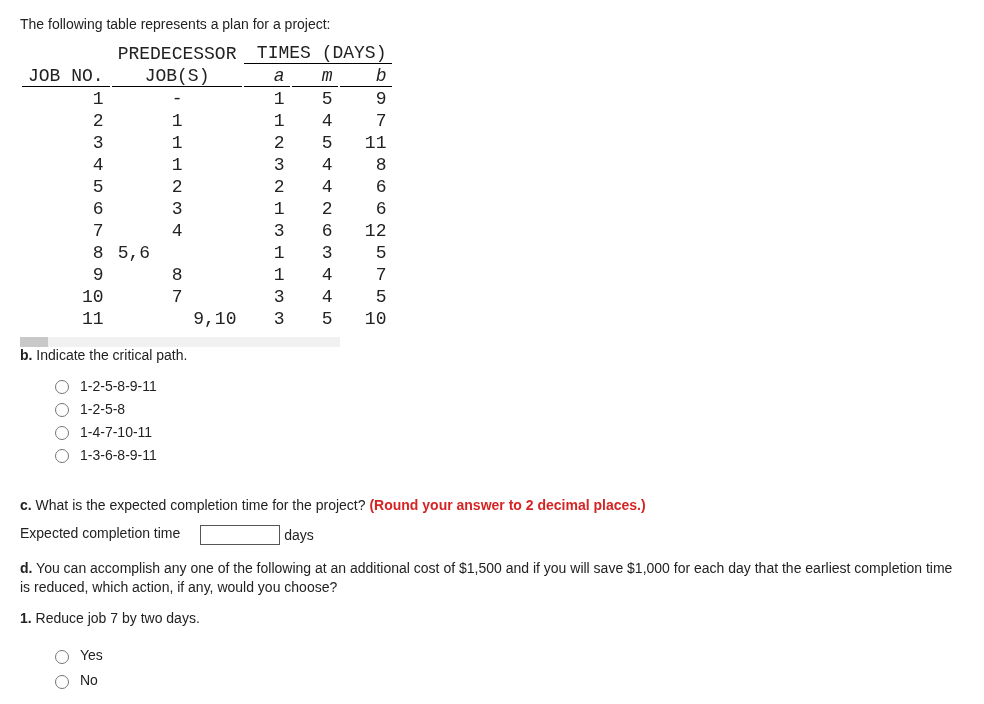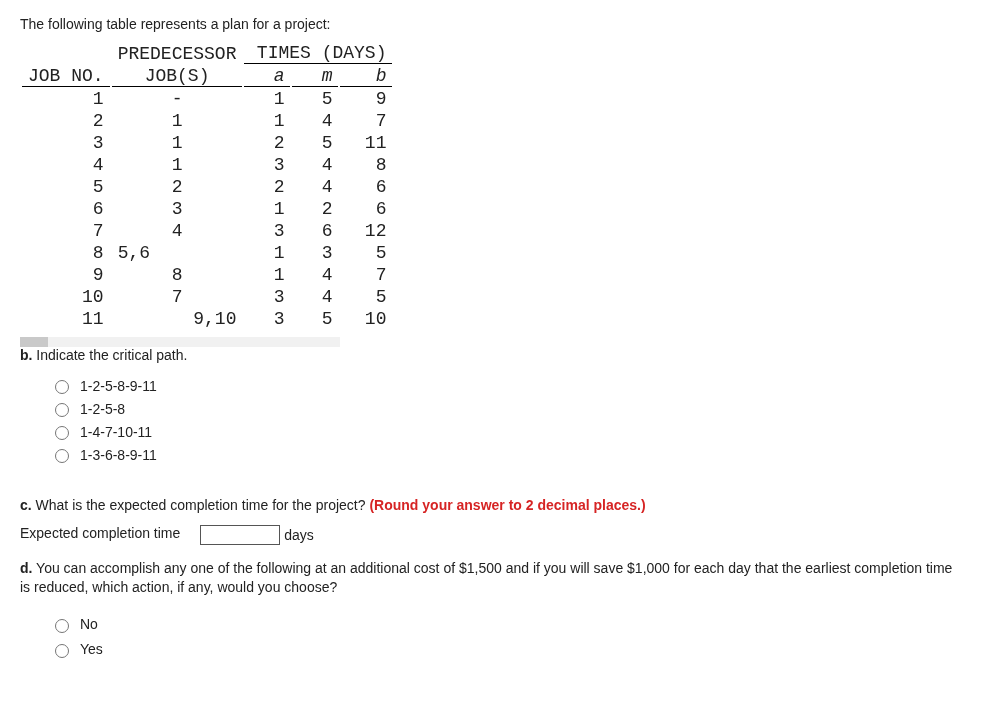--- a/index.html
+++ b/index.html
@@ -228,23 +228,26 @@
     <span>Expected completion time</span>
     <span>
       <input type="text" class="num-input" style="">
       <span>days</span>
     </span>
   </div>
 </div>
 
 <div class="part-d">
   <b>d.</b><span> You can accomplish any one of the following at an additional cost of $1,500 and if you will save $1,000 for each day that the earliest completion time is reduced, which action, if any, would you choose?</span>
+  <div class="sub1">
+    <b>1.</b><span> Reduce job 7 by two days.</span>
+  </div>
   <div class="yn-options">
+    <div class="option-row">
+      <input type="radio" name="d1" style="">
+      <span>Yes</span>
+    </div>
     <div class="option-row">
       <input type="radio" name="d1" style="">
       <span>No</span>
     </div>
-    <div class="option-row">
-      <input type="radio" name="d1" style="">
-      <span>Yes</span>
-    </div>
   </div>
 </div>
 
 </body></html>

